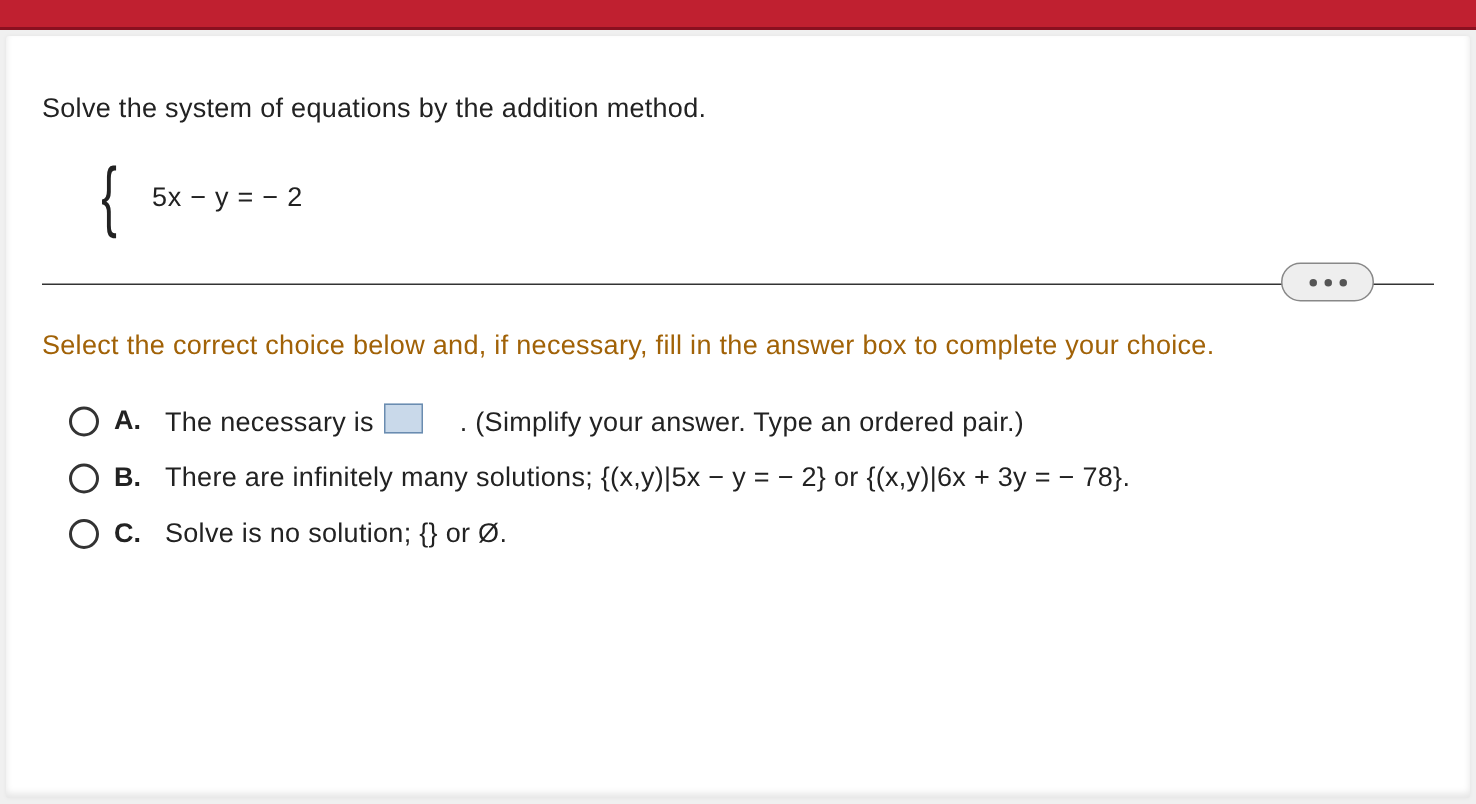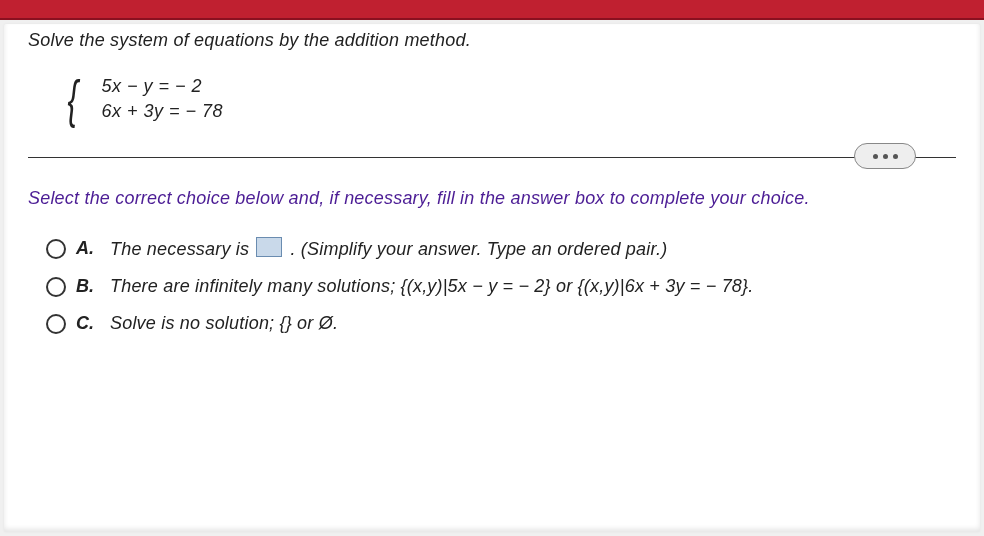--- a/index.html
+++ b/index.html
@@ -15,24 +15,23 @@
       height: 20px;
       background: #c02030;
       border-bottom: 2px solid #8a1020;
     }
     .page {
       background: #ffffff;
       margin: 4px 4px 0 4px;
       height: calc(100% - 28px);
       box-shadow: 0 -3px 5px rgba(0,0,0,0.1) inset, 0 0 3px rgba(0,0,0,0.05);
       border-radius: 2px;
-      padding: 6px 24px;
+      padding: 38px 24px;
       position: relative;
       color: #1a1a1a;
-      font-style: italic;
     }
     .instruction {
       font-size: 18px;
       color: #222;
       font-weight: 400;
       letter-spacing: 0.2px;
     }
     .system {
       display: flex;
       align-items: center;
@@ -41,21 +40,21 @@
       font-family: Arial, sans-serif;
     }
     .brace {
       font-size: 52px;
       line-height: 52px;
       margin-right: 20px;
       color: #222;
       font-weight: 300;
       transform: scaleX(0.6);
     }
-    .eqs { display: flex; flex-direction: column; gap: 4px; }
+    .eqs { display: flex; flex-direction: row; gap: 4px; }
     .eq { font-size: 18px; letter-spacing: 0.5px; color: #222; white-space: pre; }
     .divider-wrap {
       position: relative;
       margin: 32px 0 30px 0;
     }
     .divider {
       border: none;
       border-top: 1px solid #333;
       margin: 0;
     }
@@ -72,21 +71,21 @@
       align-items: center;
       justify-content: center;
       gap: 5px;
       cursor: pointer;
     }
     .ellipsis-pill .dot {
       width: 5px; height: 5px; border-radius: 50%; background: #555;
     }
     .prompt {
       font-size: 18px;
-      color: #4c1d95;
+      color: #a16207;
       margin-bottom: 28px;
       letter-spacing: 0.2px;
     }
     .choices {
       margin-left: 18px;
       display: flex;
       flex-direction: column;
       gap: 16px;
     }
     .choice {
@@ -116,37 +115,36 @@
     .answer-box {
       display: inline-block;
       width: 26px;
       height: 20px;
       background: #c9d9ea;
       border: 1px solid #6a8cb0;
       vertical-align: -2px;
       margin: 0 2px;
     }
     .hint {
-      margin-left: 6px;
+      margin-left: 22px;
     }
   </style>
 </head>
 <body>
 
 <div class="topbar"></div>
 
 <div class="page">
 
   <div class="instruction">Solve the system of equations by the addition method.</div>
 
   <div class="system">
     <div class="brace">{</div>
     <div class="eqs">
       <div class="eq">5x − y = − 2</div>
-      <div class="eq">6x + 3y = − 78</div>
     </div>
   </div>
 
   <div class="divider-wrap">
     <hr class="divider">
     <div class="ellipsis-pill">
       <span class="dot"></span>
       <span class="dot"></span>
       <span class="dot"></span>
     </div>

